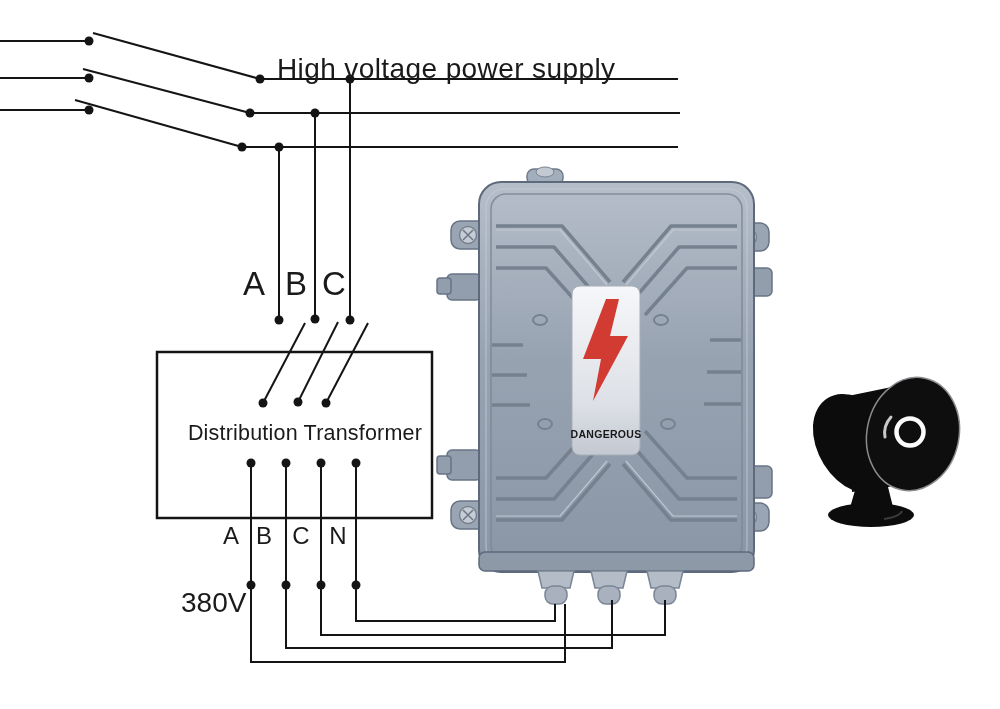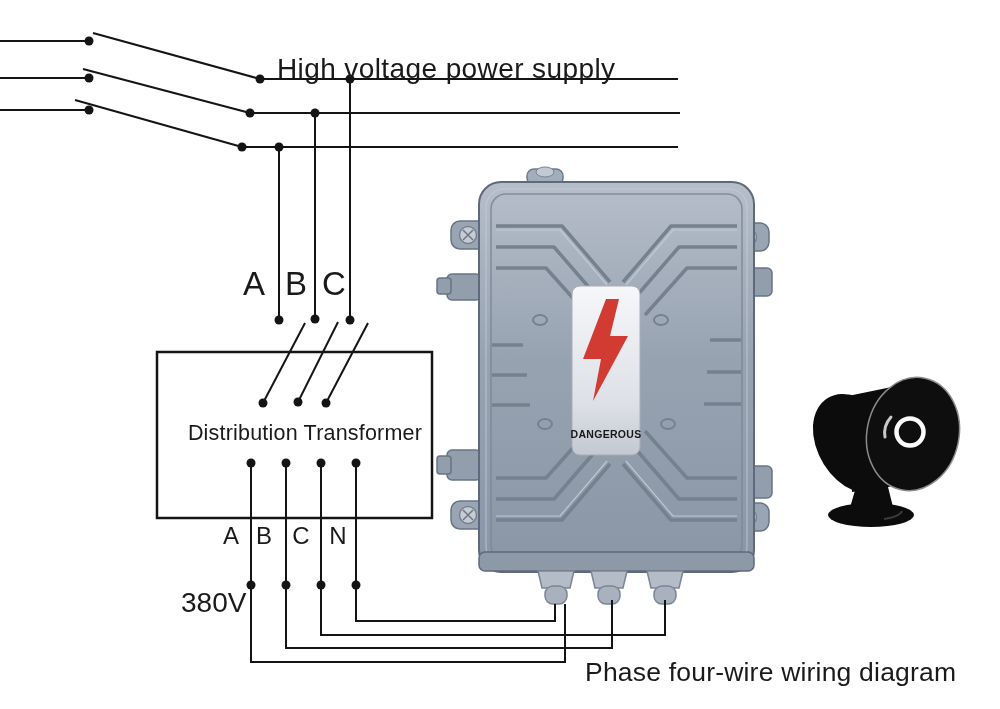--- a/index.html
+++ b/index.html
@@ -213,14 +213,13 @@
 
   <div class="lbl xf-label" style="left:305px;top:423px;">Distribution Transformer</div>
 
   <div class="lbl phase-bot" style="left:231px;top:524px;">A</div>
   <div class="lbl phase-bot" style="left:264px;top:524px;">B</div>
   <div class="lbl phase-bot" style="left:301px;top:524px;">C</div>
   <div class="lbl phase-bot" style="left:338px;top:524px;">N</div>
 
   <div class="lbl volt" style="left:181px;top:589px;">380V</div>
 
-  <div class="lbl caption" style="left:585px;top:659px;">Phase four-wire wiring diagram</div>
 </div>
 
 </body></html>

